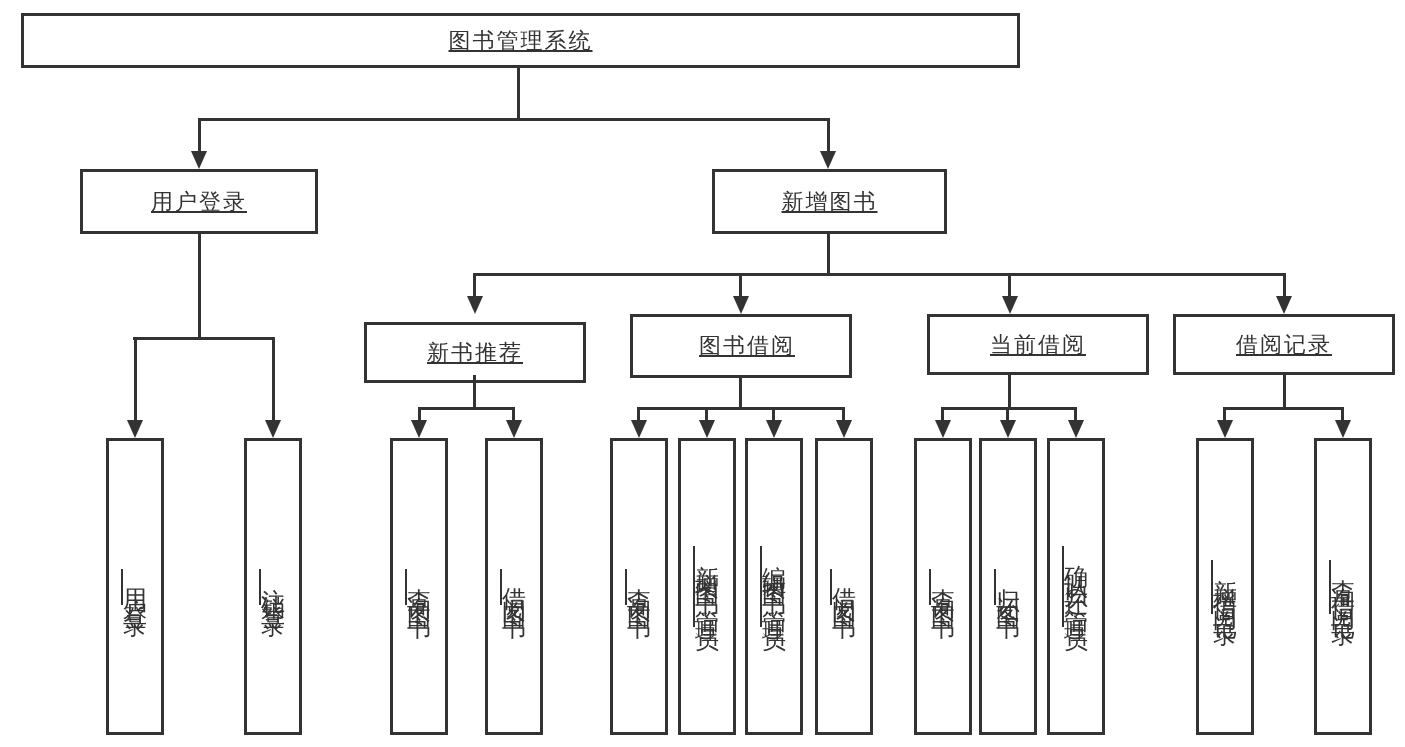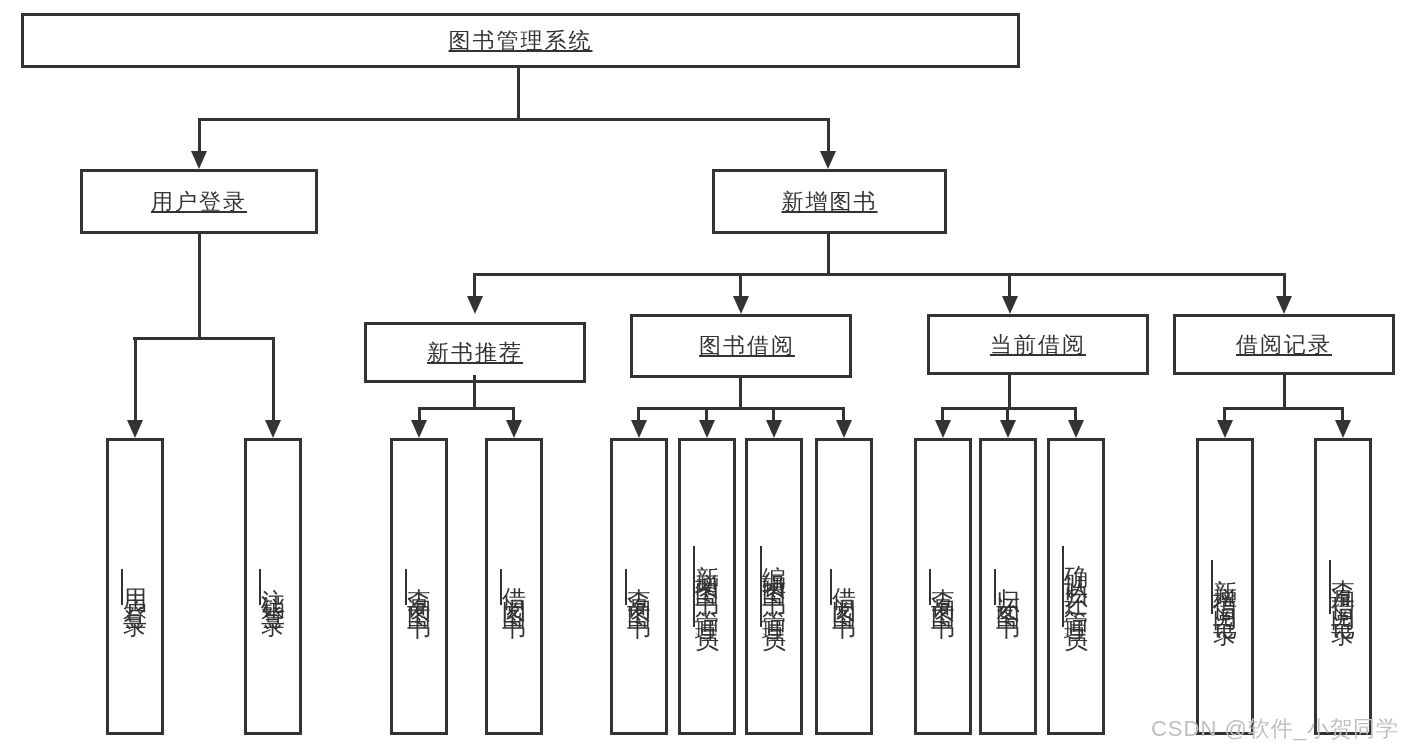--- a/index.html
+++ b/index.html
@@ -165,15 +165,14 @@
     <span class="vtext">确认归还（管理员）</span>
   </div>
 
   <div class="node vnode" style="left:1196px; top:438px; width:58px; height:297px;">
     <span class="vtext">新增借阅记录</span>
   </div>
   <div class="node vnode" style="left:1314px; top:438px; width:58px; height:297px;">
     <span class="vtext">查询借阅记录</span>
   </div>
 
-  <div class="watermark">CSDN @软件_小贺同学</div>
 
 </div>
 
 </body></html>

